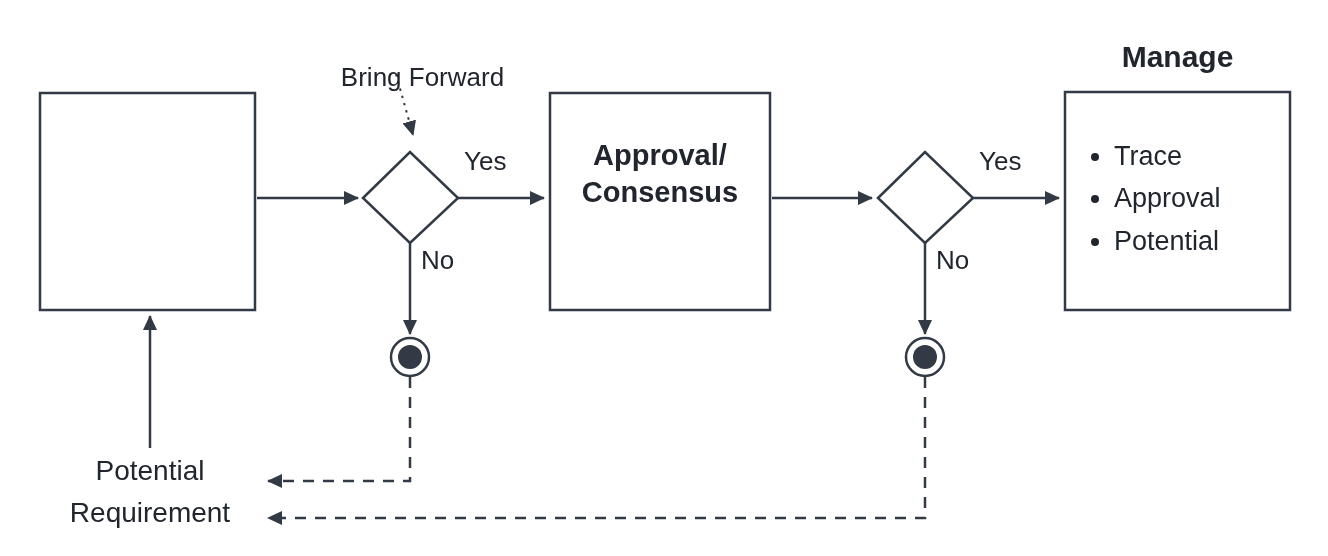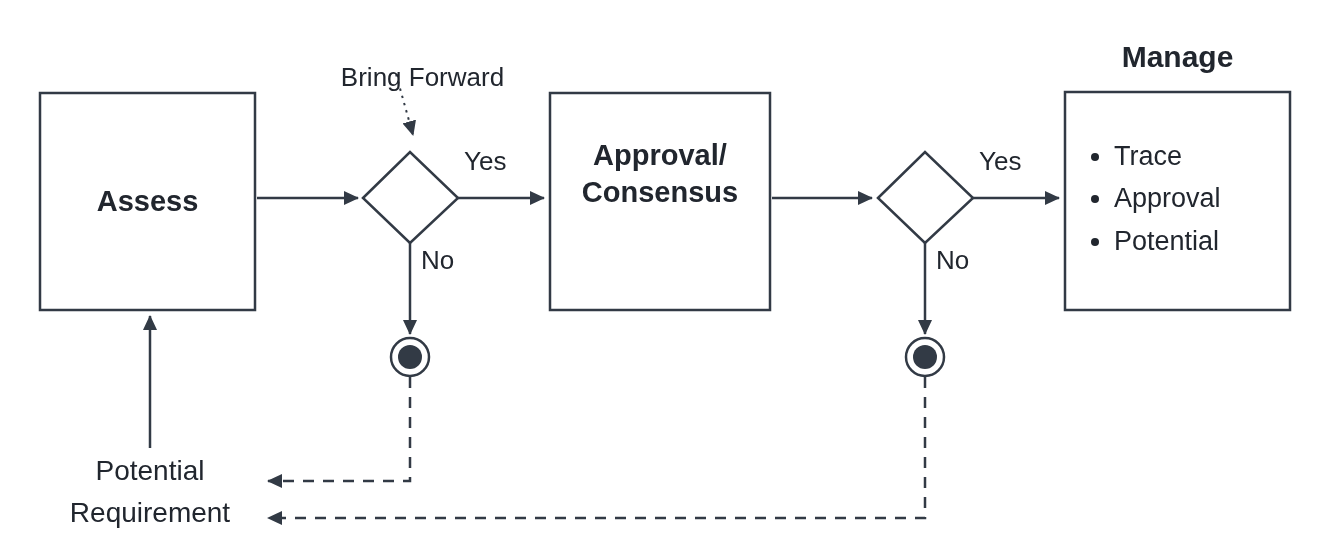--- a/index.html
+++ b/index.html
@@ -77,21 +77,20 @@
     </g>
     <g>
       <circle cx="925" cy="357" r="19" class="shape"></circle>
       <circle cx="925" cy="357" r="12" class="solidfill"></circle>
     </g>
 
     <polyline points="410,377 410,481 268,481" class="line dashed" marker-end="url(#arrow)"></polyline>
     <polyline points="925,377 925,518 268,518" class="line dashed" marker-end="url(#arrow)"></polyline>
   </svg>
 
-  <div class="label box-label" style="left:40px; top:93px; width:215px; height:217px;">Assess</div>
 
   <div class="label small-label center" style="left:325px; top:36px; width:195px;margin-top:26px;">Bring Forward</div>
 
   <div class="label small-label" style="left:464px; top:146px;">Yes</div>
   <div class="label small-label" style="left:421px; top:245px;">No</div>
 
   <div class="label box-label" style="left:550px; top:87px; width:220px; height:173px;">Approval/
 Consensus</div>
 
   <div class="label small-label" style="left:979px; top:146px;">Yes</div>

